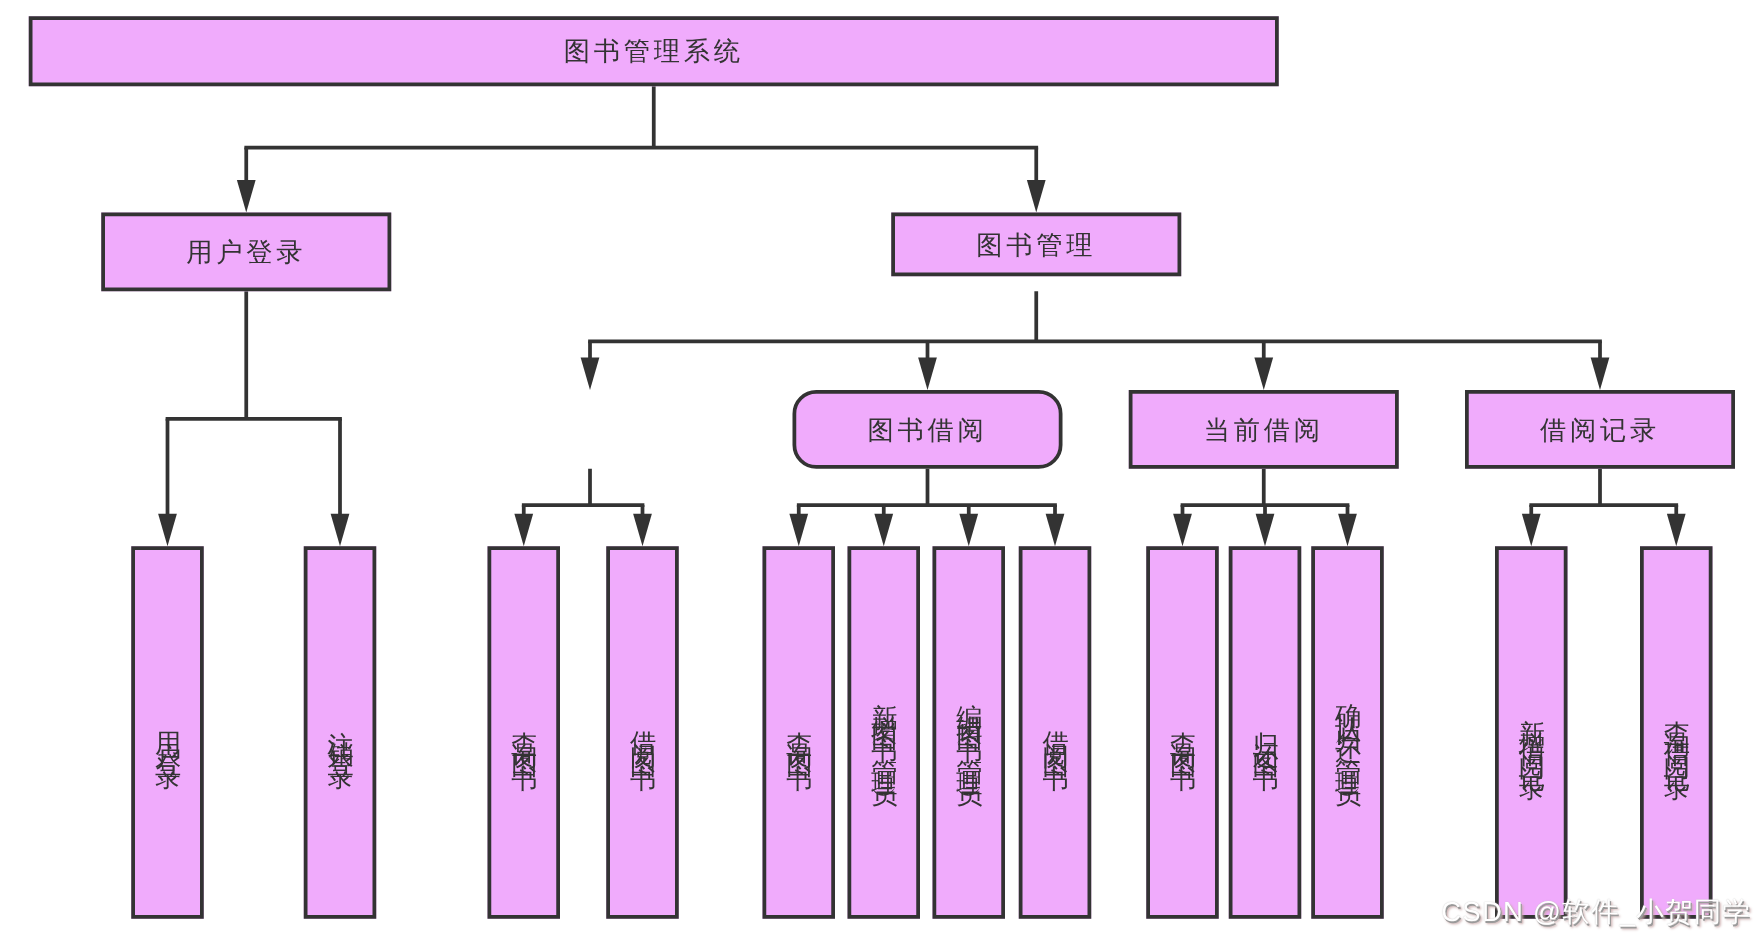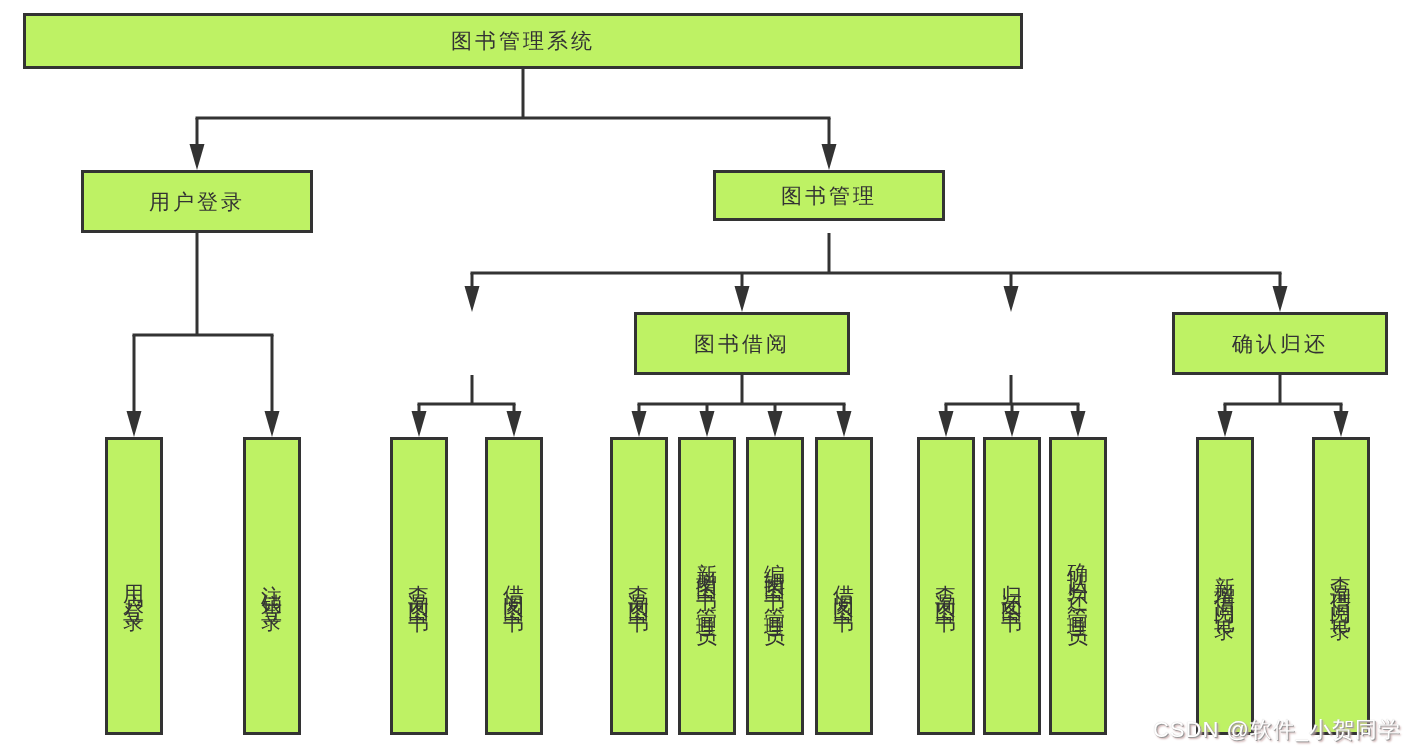--- a/index.html
+++ b/index.html
@@ -20,21 +20,21 @@
     left: 0;
     top: 0;
     width: 1405px;
     height: 747px;
     pointer-events: none;
   }
   .node {
     position: absolute;
     box-sizing: border-box;
     border: 3px solid #333333;
-    background: #bef264;
+    background: #f0abfc;
     display: flex;
     align-items: center;
     justify-content: center;
     color: #333333;
   }
   .node.h span {
     font-size: 21px;
     letter-spacing: 3px;
     white-space: nowrap;
   }
@@ -136,25 +136,28 @@
     <span>图书管理系统</span>
   </div>
 
   <div class="node h" style="left:81px; top:170px; width:232px; height:63px;">
     <span>用户登录</span>
   </div>
   <div class="node h" style="left:713px; top:170px; width:232px; height:51px;">
     <span>图书管理</span>
   </div>
 
-  <div class="node h" style="left:634px; top:312px; width:216px; height:63px;">
+  <div class="node h" style="left:634px; top:312px; width:216px; height:63px;border-radius:19px;">
     <span>图书借阅</span>
   </div>
+  <div class="node h" style="left:903px; top:312px; width:216px; height:63px;">
+    <span>当前借阅</span>
+  </div>
   <div class="node h" style="left:1172px; top:312px; width:216px; height:63px;">
-    <span>确认归还</span>
+    <span>借阅记录</span>
   </div>
 
   <div class="node v" style="left:105px; top:437px; width:58px; height:298px;">
     <span>用户登录</span>
   </div>
   <div class="node v" style="left:243px; top:437px; width:58px; height:298px;">
     <span>注销登录</span>
   </div>
 
   <div class="node v" style="left:390px; top:437px; width:58px; height:298px;">

